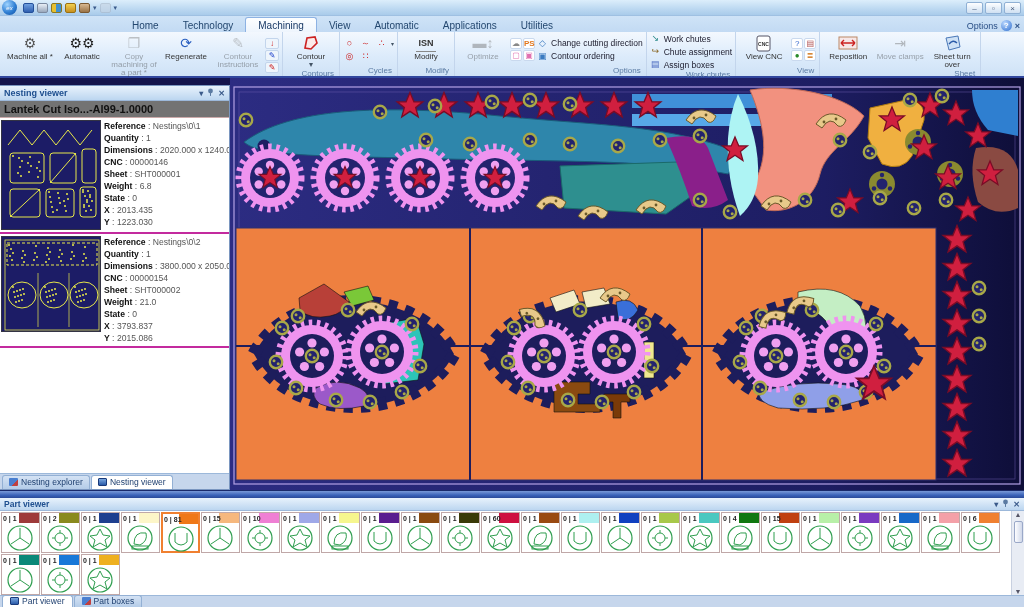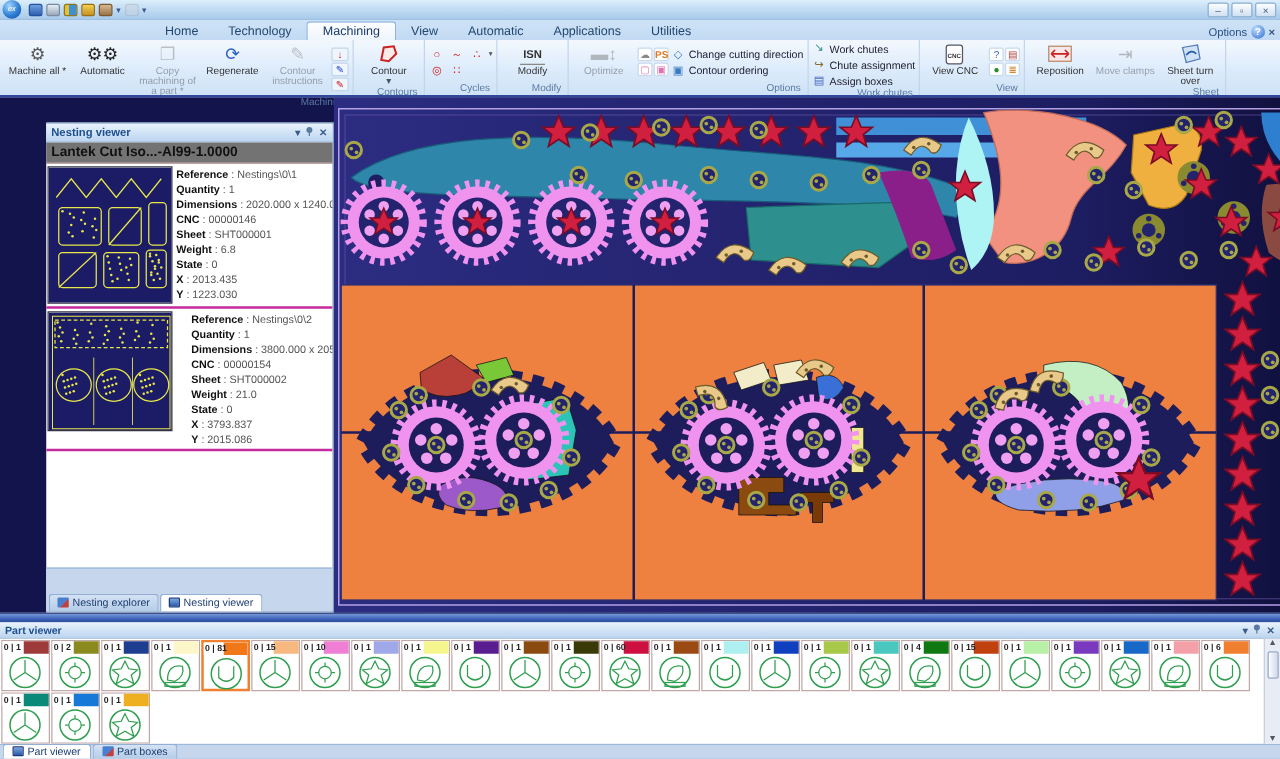--- a/index.html
+++ b/index.html
@@ -53,35 +53,35 @@
   .cyic{width:13px;height:11px;font-size:9px;line-height:10px;text-align:center;color:#c22;}
   .txtcmds{display:flex;flex-direction:column;justify-content:center;gap:2px;}
   .txtcmd{display:flex;align-items:center;gap:3px;font-size:8.5px;color:#223;white-space:nowrap;}
   .tcic{width:11px;height:11px;font-size:9px;line-height:10px;text-align:center;}
   .vgrid{display:flex;flex-direction:column;gap:1px;justify-content:center;}
   .vrow{display:flex;gap:1px;}
   .vic{width:12px;height:11px;font-size:8px;line-height:10px;text-align:center;border:1px solid #c9d9ee;background:#fff;border-radius:2px;}
 
   
   .main{height:412px;display:flex;background:#14144c;}
-  .leftcol{width:230px;padding-top:20px;display:flex;flex-direction:column;margin-left:37px;}
+  .leftcol{width:230px;padding-top:7px;display:flex;flex-direction:column;}
   .panel{flex:1;display:flex;flex-direction:column;background:#fff;border:1px solid #7a96c0;border-left:none;}
   .phead{height:15px;background:linear-gradient(#e8f2fc,#bcd6f0);display:flex;align-items:center;
     font-size:9px;font-weight:bold;color:#1e4f8f;padding:0 4px;border-bottom:1px solid #9cb8da;}
   .phead .sp{flex:1;}
   .hic{font-size:8px;color:#3a5a8a;margin-left:4px;}
   .doctitle{font-size:11px;font-weight:bold;color:#111;padding:2px 4px;border-bottom:1px solid #caa;background:#737373;white-space:nowrap;overflow:hidden;}
   .nv-body{flex:1;overflow:hidden;display:flex;flex-direction:column;}
   .entry{display:flex;padding:2px 1px;}
-  .entry.selected{border-top:2px solid #c32a9e;border-bottom:2px solid #c32a9e;gap:12px;}
+  .entry.selected{border-top:2px solid #c32a9e;border-bottom:2px solid #c32a9e;}
   .entry .thumb{flex:none;margin-right:3px;border:1px solid #334;}
   .fields{flex:1;min-width:0;}
   .frow{font-size:8.6px;line-height:12px;white-space:nowrap;color:#555;}
   .frow b{color:#111;}
-  .ptabs{height:35px;background:#c6d6ec;display:flex;align-items:flex-end;padding-left:2px;gap:1px;border-top:1px solid #9cb8da;}
+  .ptabs{height:16px;background:#c6d6ec;display:flex;align-items:flex-end;padding-left:2px;gap:1px;border-top:1px solid #9cb8da;}
   .ptab{display:flex;align-items:center;gap:3px;font-size:8.5px;color:#1e3f6f;padding:1px 6px 2px;
     background:linear-gradient(#d4e2f4,#b4cce8);border:1px solid #93b0d4;border-bottom:none;border-radius:3px 3px 0 0;}
   .ptab.active{background:#fff;}
   .tabic{width:9px;height:8px;border-radius:1px;}
   .ic-explorer{background:linear-gradient(135deg,#4a7fd0 60%,#c04040 60%);}
   .ic-viewer{background:linear-gradient(#7aa8e0,#2a5aa8);border:1px solid #1a3a7a;}
   .canvaswrap{flex:1;position:relative;}
 
   
   .splitter{height:8px;background:linear-gradient(#7a9ad8,#3a62b8 60%,#2a4a98);border-top:1px solid #1a2a6a;}

